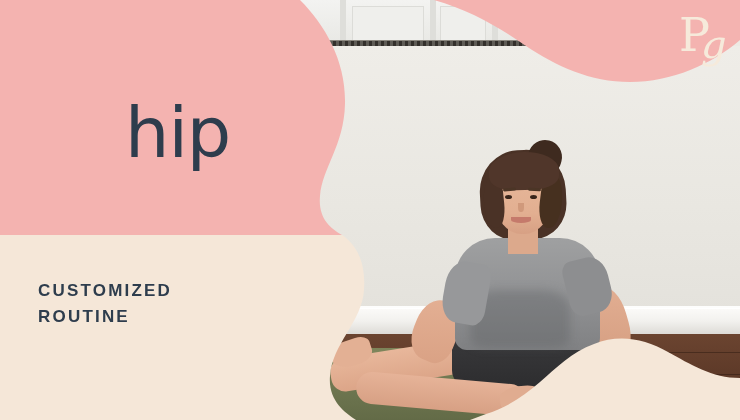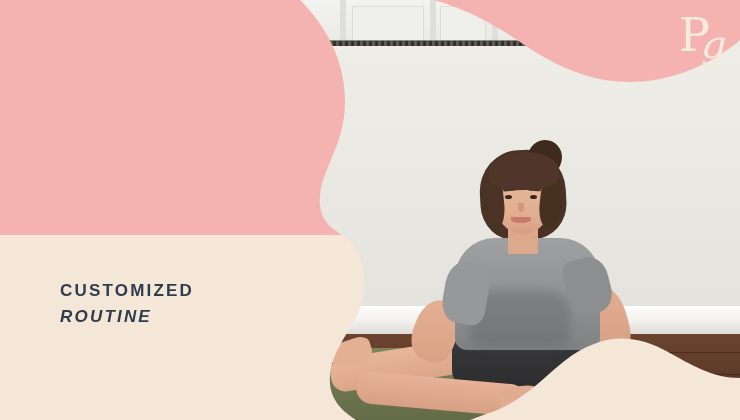--- a/index.html
+++ b/index.html
@@ -249,29 +249,29 @@
     font-size:70px;
     line-height:.97;
     font-weight:400;
     letter-spacing:-1px;
     font-family:"DejaVu Sans", sans-serif;
     white-space:pre;
   }
   .title .l2 { display:block; margin-left:2px; }
 
   .subtitle {
-    position:absolute; left:60px; top:278px;
+    position:absolute; left:38px; top:278px;
     color:#2E3D4D;
     font-size:17px;
     font-weight:bold;
     letter-spacing:2.2px;
     line-height:1.55;
     font-family:"Liberation Sans", sans-serif;
   }
-  .subtitle .s2 { display:block;font-style:italic; }
+  .subtitle .s2 { display:block; }
 
   
   .logo {
     position:absolute; left:679px; top:12px;
     width:54px; height:52px;
     color:#F6EADB;
     font-family:"DejaVu Serif", serif;
   }
   .logo .p {
     position:absolute; left:0; top:0;
@@ -361,20 +361,21 @@
 
     <path fill="#F5E7D8" d="M740,420 L740,378
              C712,378 690,364 668,352
              C644,338 618,334 594,344
              C572,352 556,368 540,382
              C524,396 506,408 486,414
              L470,420 Z"></path>
   </svg>
 
   <div class="title">
+    <span>hip</span>
   </div>
 
   <div class="subtitle">
     <span>CUSTOMIZED</span>
     <span class="s2">ROUTINE</span>
   </div>
 
   <div class="logo">
     <span class="p">P</span>
     <span class="g">g</span>

